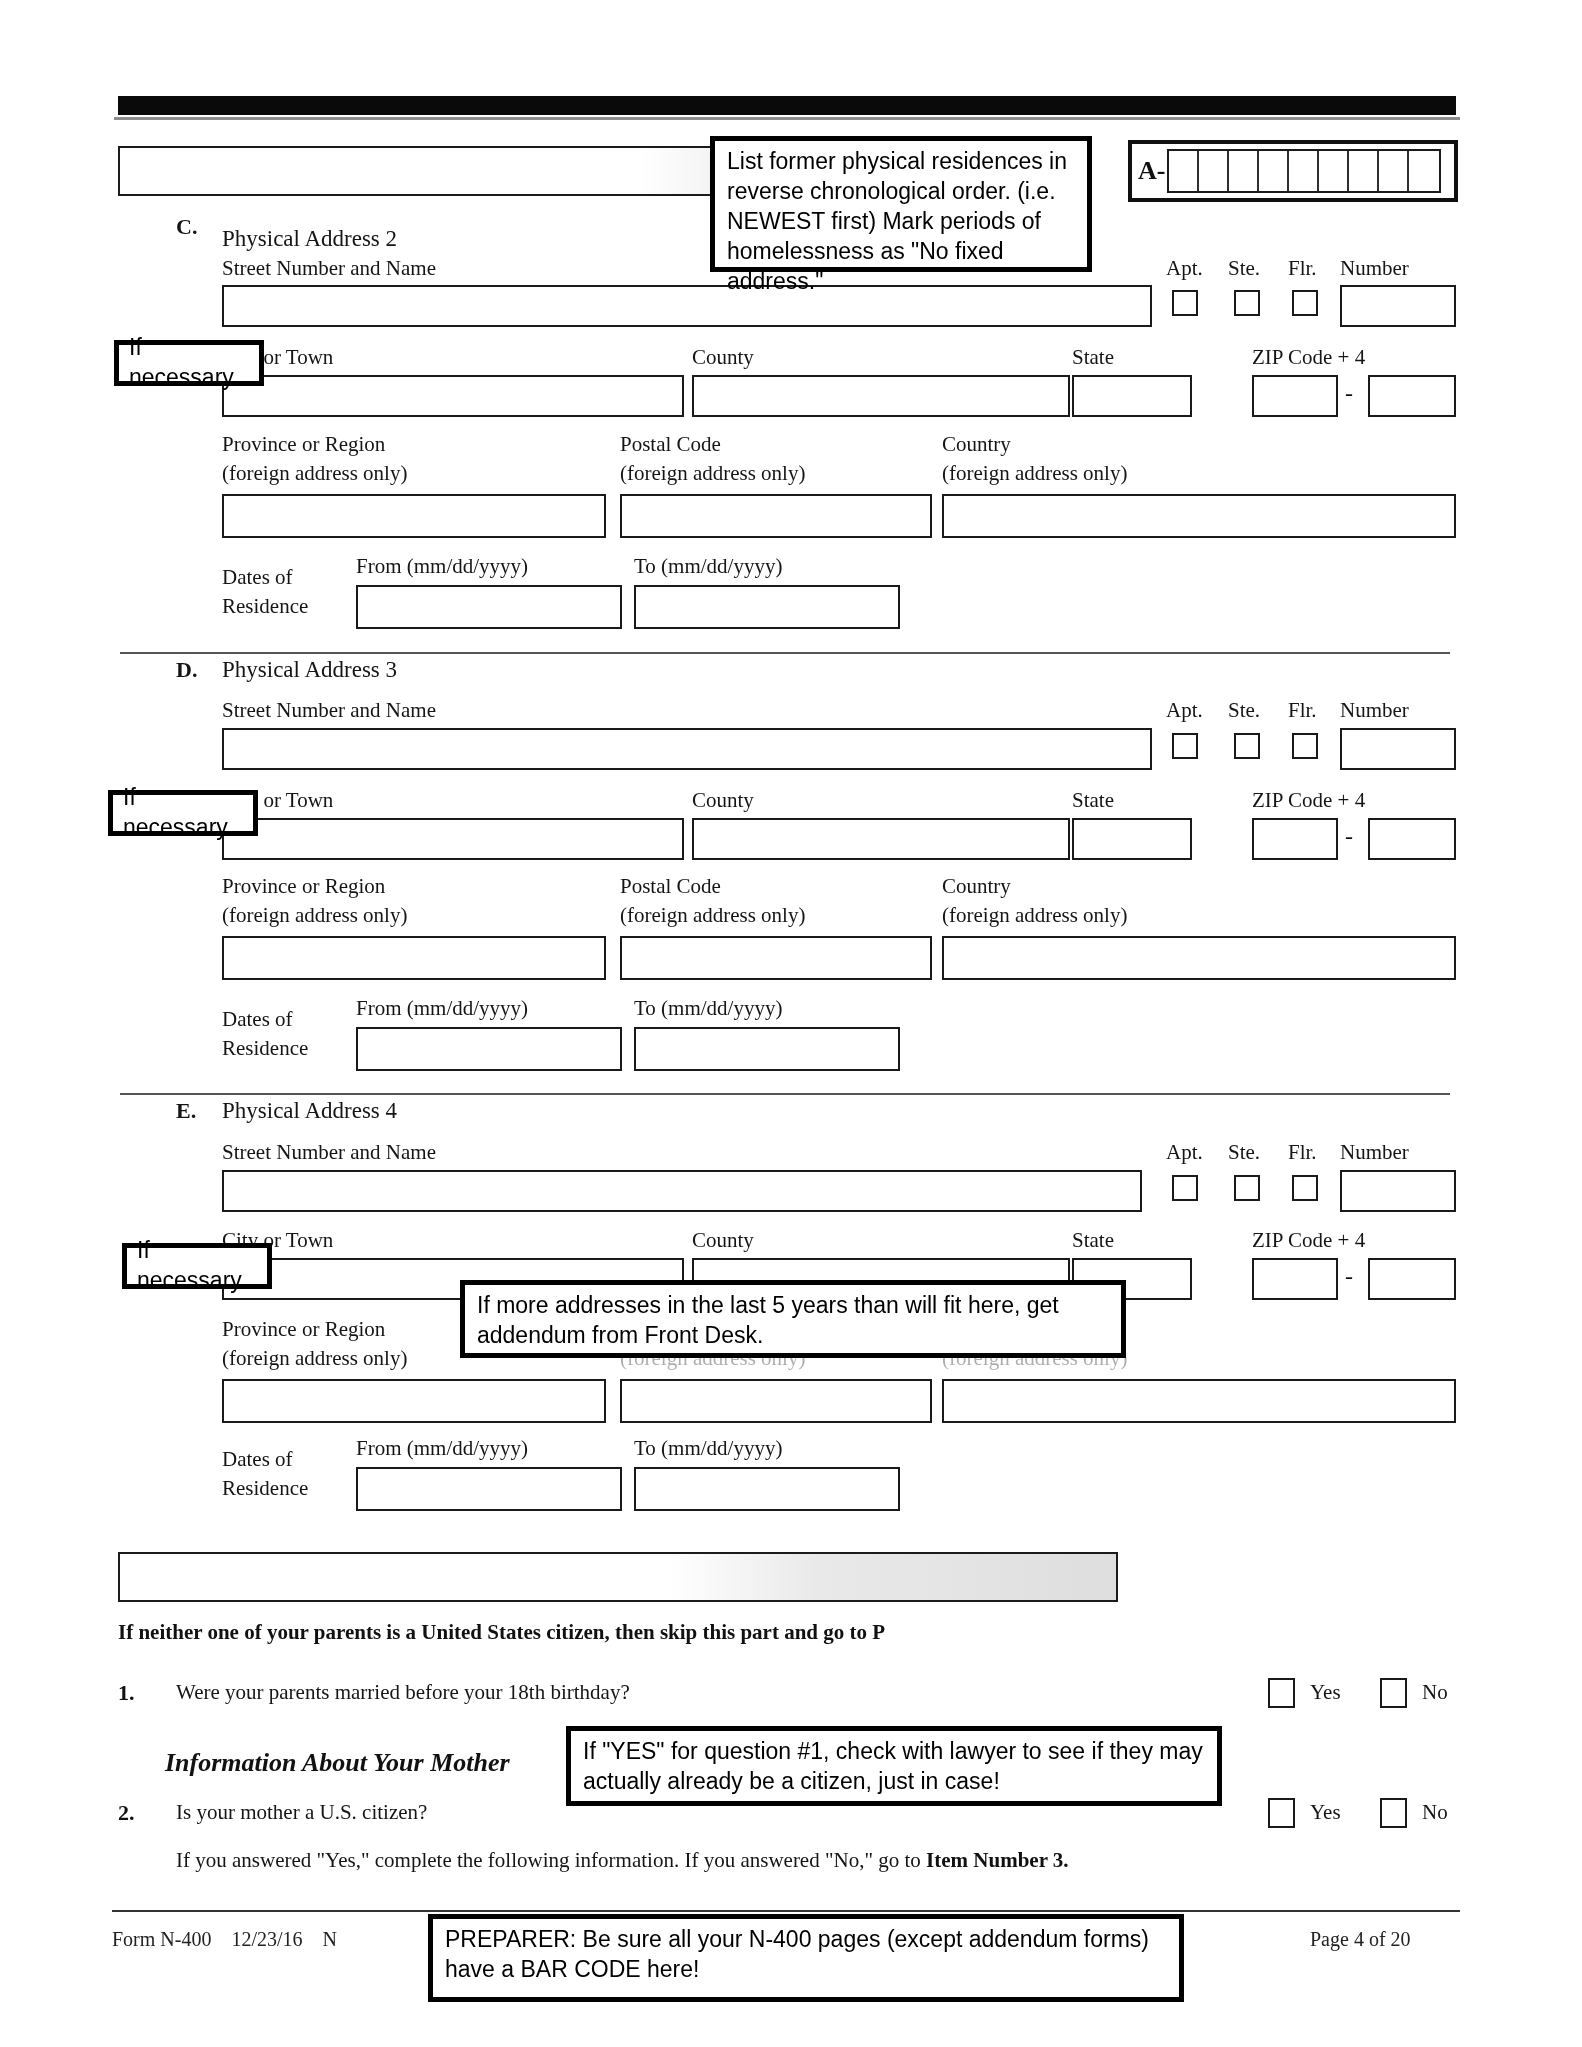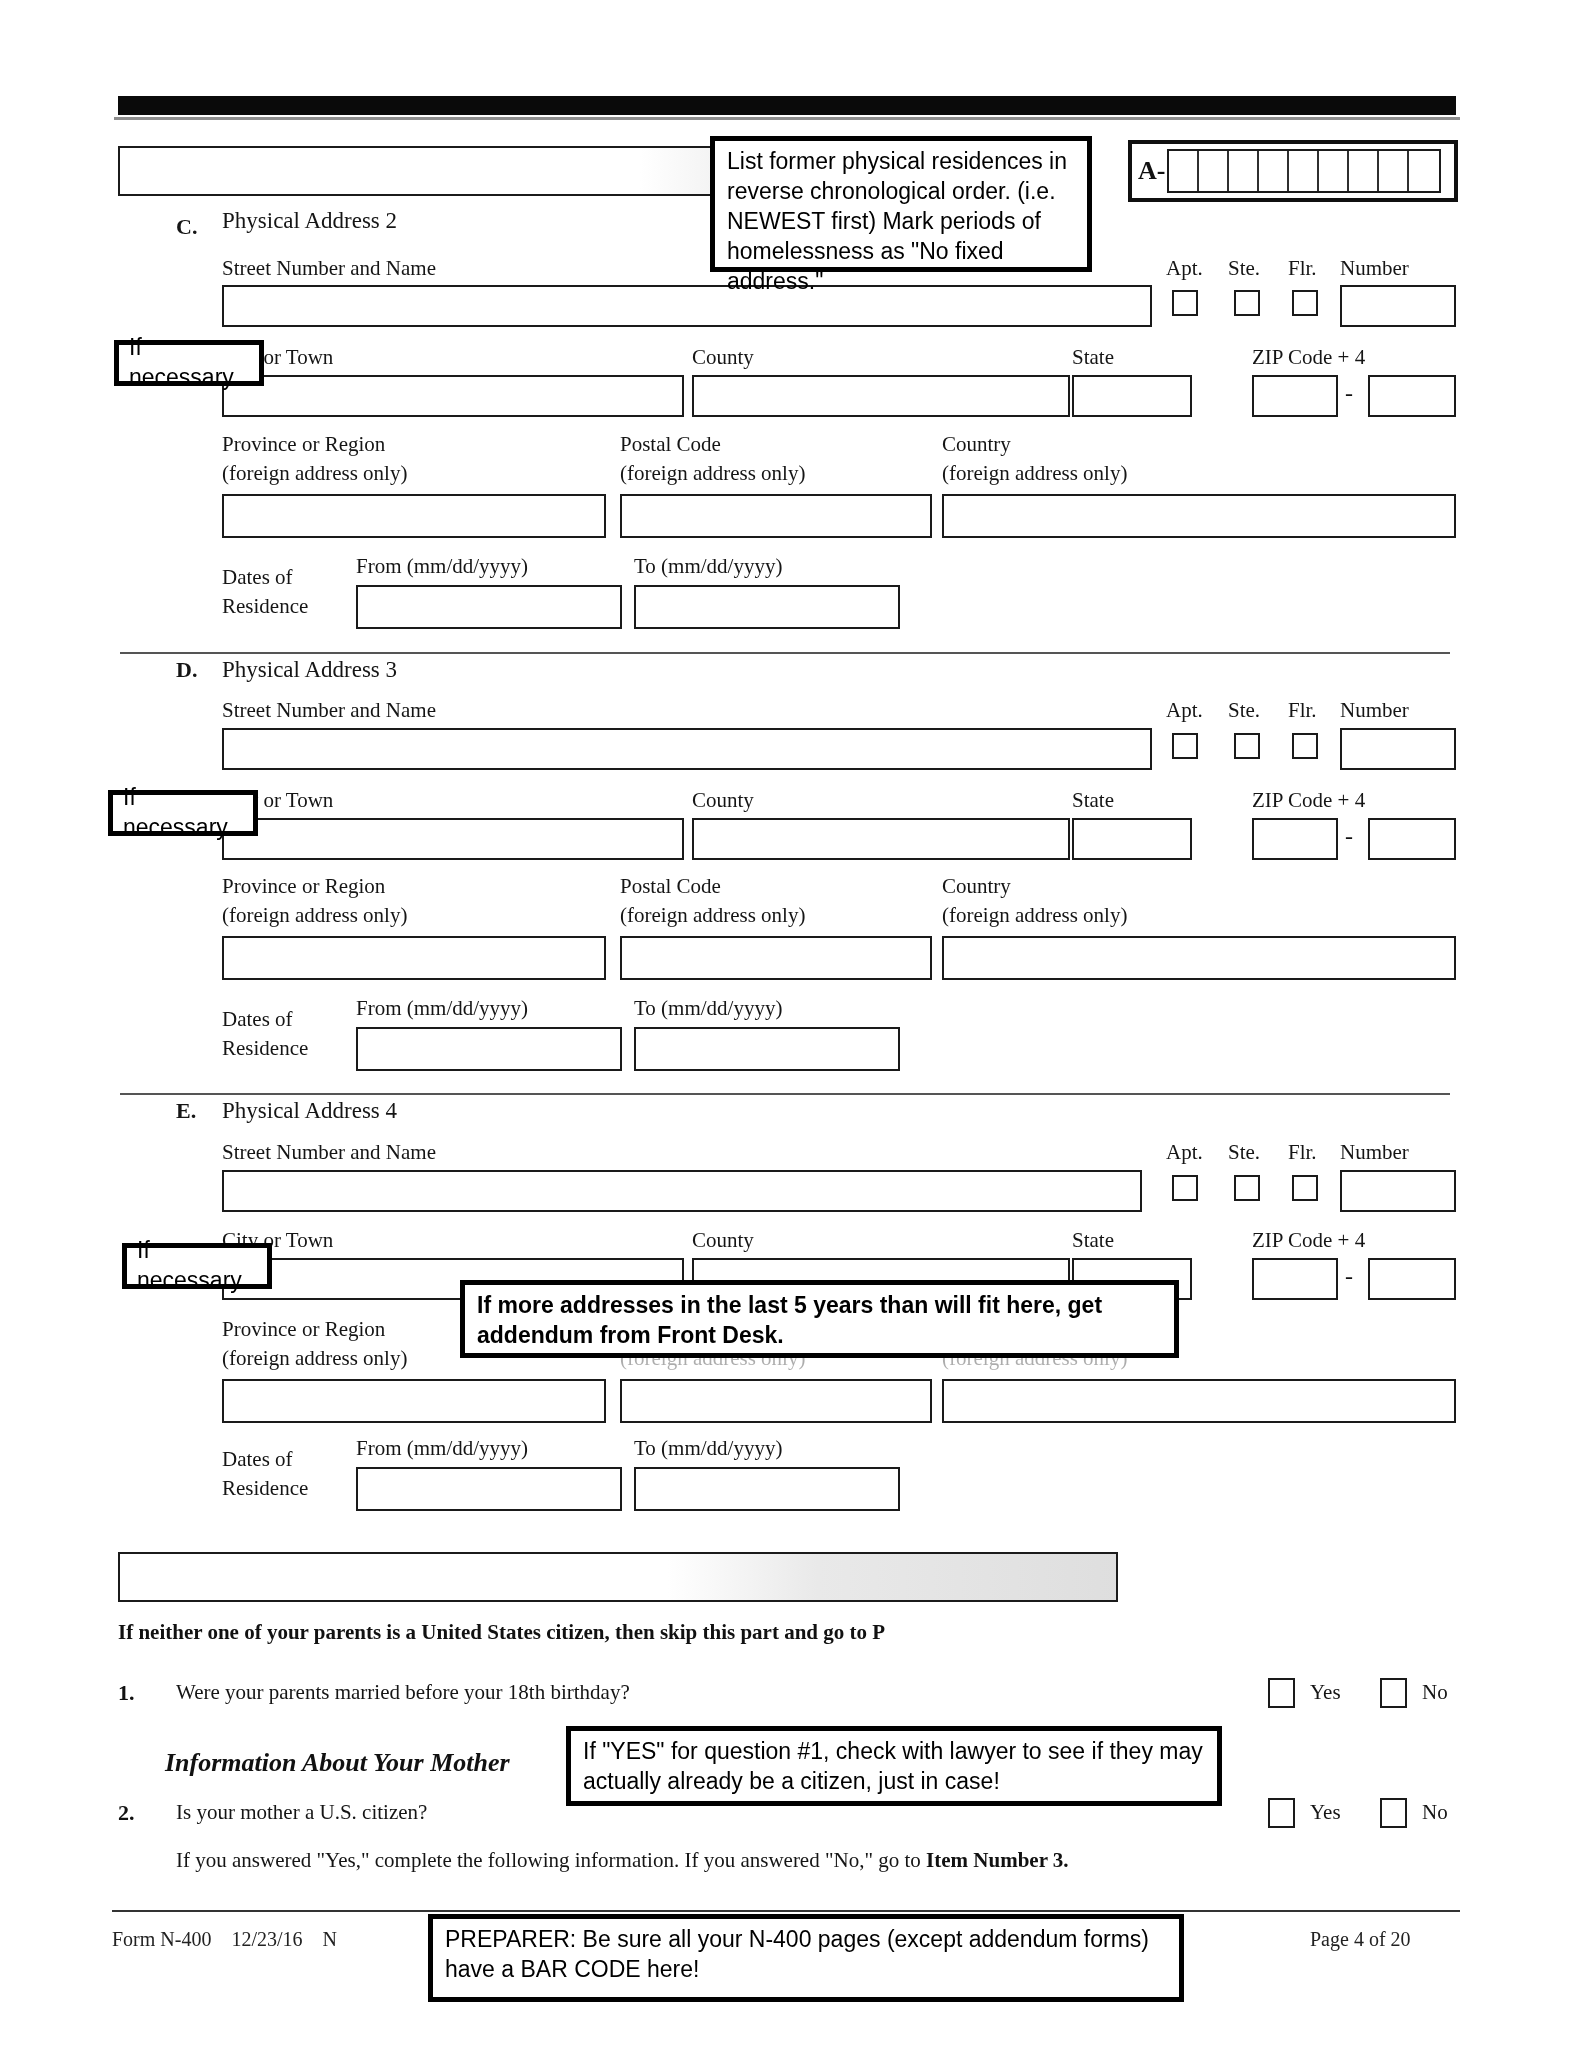--- a/index.html
+++ b/index.html
@@ -82,21 +82,21 @@
       <div class="anum-cell"></div>
       <div class="anum-cell"></div>
       <div class="anum-cell"></div>
       <div class="anum-cell"></div>
       <div class="anum-cell"></div>
       <div class="anum-cell"></div>
     </div>
   </div>
 
   <div class="abs lbl num" style="left:176px;top:214px;">C.</div>
-  <div class="abs lbl" style="left:222px;top:208px;font-size:23px;text-align:center;">Physical Address 2</div>
+  <div class="abs lbl" style="left:222px;top:226px;font-size:23px;text-align:center;">Physical Address 2</div>
 
   <div class="abs lbl" style="left:222px;top:256px;">Street Number and Name</div>
   <div class="abs box" style="left:222px;top:285px;width:930px;height:42px;"></div>
 
   <div class="abs lbl" style="left:1166px;top:256px;">Apt.</div>
   <div class="abs chk" style="left:1172px;top:290px;"></div>
   <div class="abs lbl" style="left:1228px;top:256px;">Ste.</div>
   <div class="abs chk" style="left:1234px;top:290px;"></div>
   <div class="abs lbl" style="left:1288px;top:256px;">Flr.</div>
   <div class="abs chk" style="left:1292px;top:290px;"></div>
@@ -282,21 +282,21 @@
   </div>
 
   <div class="anno small" style="left:108px;top:790px;width:150px;height:46px;display:flex;align-items:center;">
     <span>If necessary</span>
   </div>
 
   <div class="anno small" style="left:122px;top:1243px;width:150px;height:46px;display:flex;align-items:center;">
     <span>If necessary</span>
   </div>
 
-  <div class="anno" style="left:460px;top:1280px;width:719px;height:78px;font-weight:bold;">
+  <div class="anno" style="left:460px;top:1280px;width:666px;height:78px;">
     <span>If more addresses in the last 5 years than will fit here, get addendum from Front Desk.</span>
   </div>
 
 
   <div class="anno" style="left:566px;top:1726px;width:656px;height:80px;">
     <span>If "YES" for question #1, check with lawyer to see if they may actually already be a citizen, just in case!</span>
   </div>
 
   <div class="anno" style="left:428px;top:1914px;width:756px;height:88px;">
     <span>PREPARER: Be sure all your N-400 pages (except addendum forms) have a BAR CODE here!</span>

